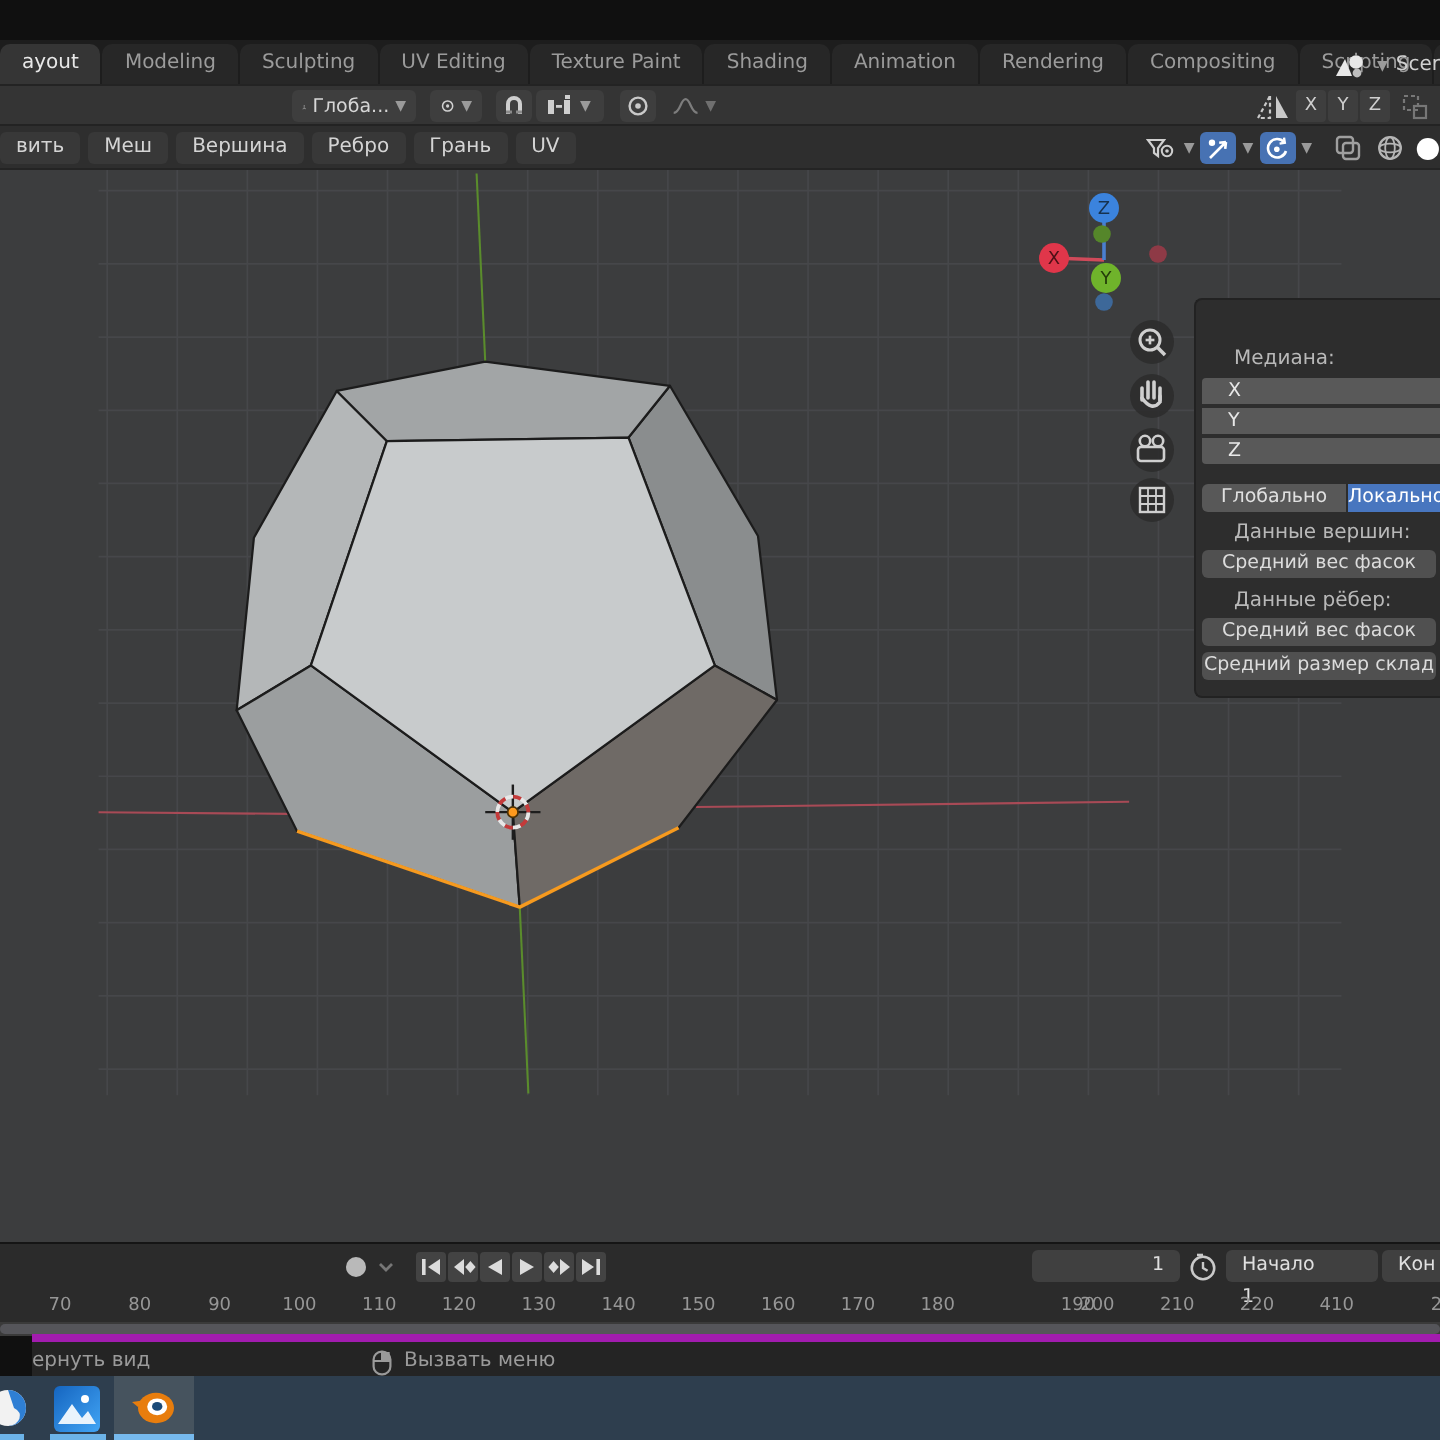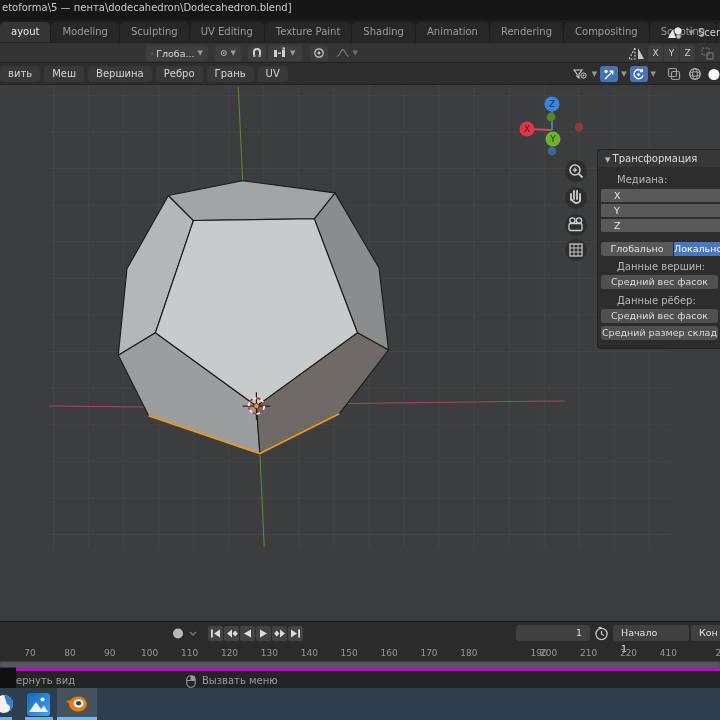--- a/index.html
+++ b/index.html
@@ -76,21 +76,20 @@
 
   
   #taskbar { position:absolute; left:0; top:688px; width:720px; height:32px; background:#2e3e4e; }
   .tb-underline { position:absolute; bottom:0; height:3px; background:#6cb3e8; }
 </style>
 </head>
 <body>
 
 <div id="app">
 
-  <div id="titlebar">etoforma\5 — пента\dodecahedron\Dodecahedron.blend]</div>
 
   <div id="topbar">
       <div class="ws-tab active">ayout</div>
       <div class="ws-tab">Modeling</div>
       <div class="ws-tab">Sculpting</div>
       <div class="ws-tab">UV Editing</div>
       <div class="ws-tab">Texture Paint</div>
       <div class="ws-tab">Shading</div>
       <div class="ws-tab">Animation</div>
       <div class="ws-tab">Rendering</div>
@@ -316,24 +315,20 @@
         <rect x="6" y="65.5" width="13" height="7" rx="1.5" fill="none" stroke="#cfcfcf" stroke-width="1.3"></rect>
       </g>
       <g>
         <circle cx="13" cy="92" r="11" fill="#2c2c2c" opacity="0.85"></circle>
         <rect x="7" y="86" width="12" height="12" fill="none" stroke="#cfcfcf" stroke-width="1.2"></rect>
         <path d="M7,90 h12 M7,94 h12 M11,86 v12 M15,86 v12" stroke="#cfcfcf" stroke-width="0.9"></path>
       </g>
     </svg>
 
     <div id="npanel">
-      <div id="npanel-header">
-        <span style="font-size:7px;color:#bdbdbd;">▼ </span>
-        <span>Трансформация</span>
-      </div>
       <div class="plabel" style="top:24px;">Медиана:</div>
       <div class="pfield" style="top:39px;border-radius:2px 0 0 0;">X</div>
       <div class="pfield" style="top:54px;">Y</div>
       <div class="pfield" style="top:69px;border-radius:0 0 0 2px;">Z</div>
       <div class="ptoggle" style="left:3px;width:72px;background:#585858;color:#e0e0e0;border-radius:3px 0 0 3px;">Глобально</div>
       <div class="ptoggle" style="left:76px;width:47px;background:#4876bf;color:#ffffff;">Локально</div>
       <div class="plabel" style="top:111px;">Данные вершин:</div>
       <div class="pbtn" style="top:125px;">Средний вес фасок</div>
       <div class="plabel" style="top:145px;">Данные рёбер:</div>
       <div class="pbtn" style="top:159px;">Средний вес фасок</div>

